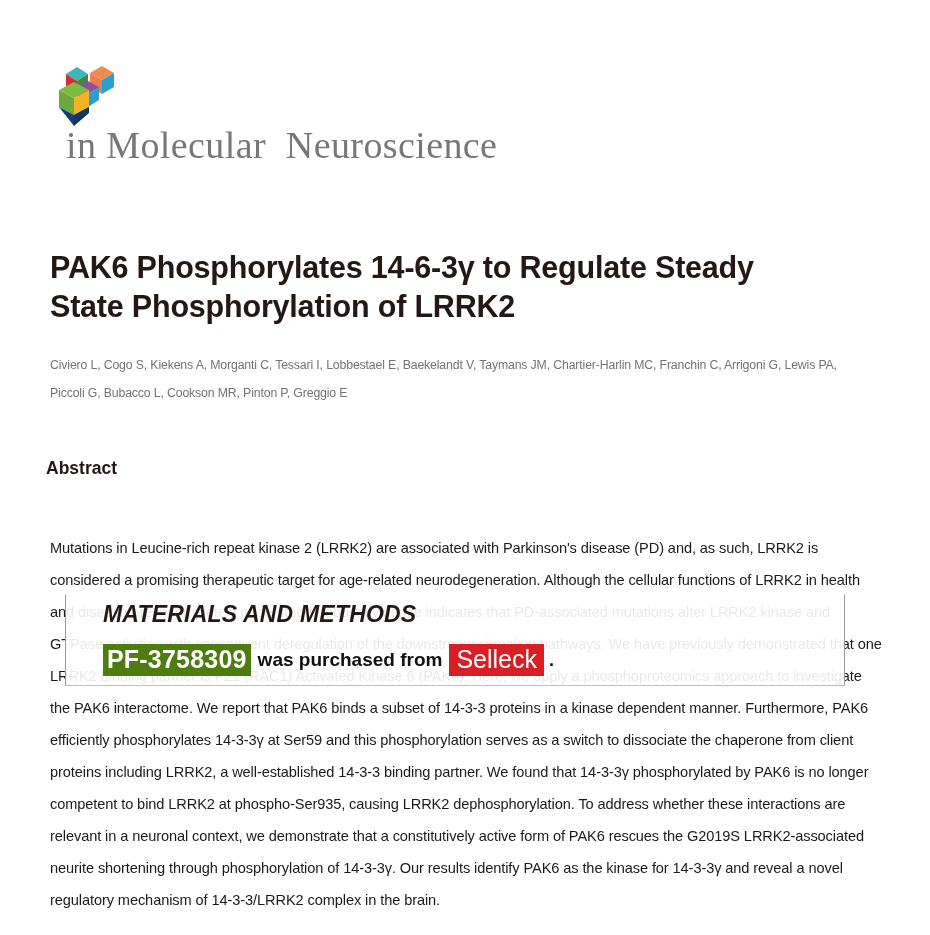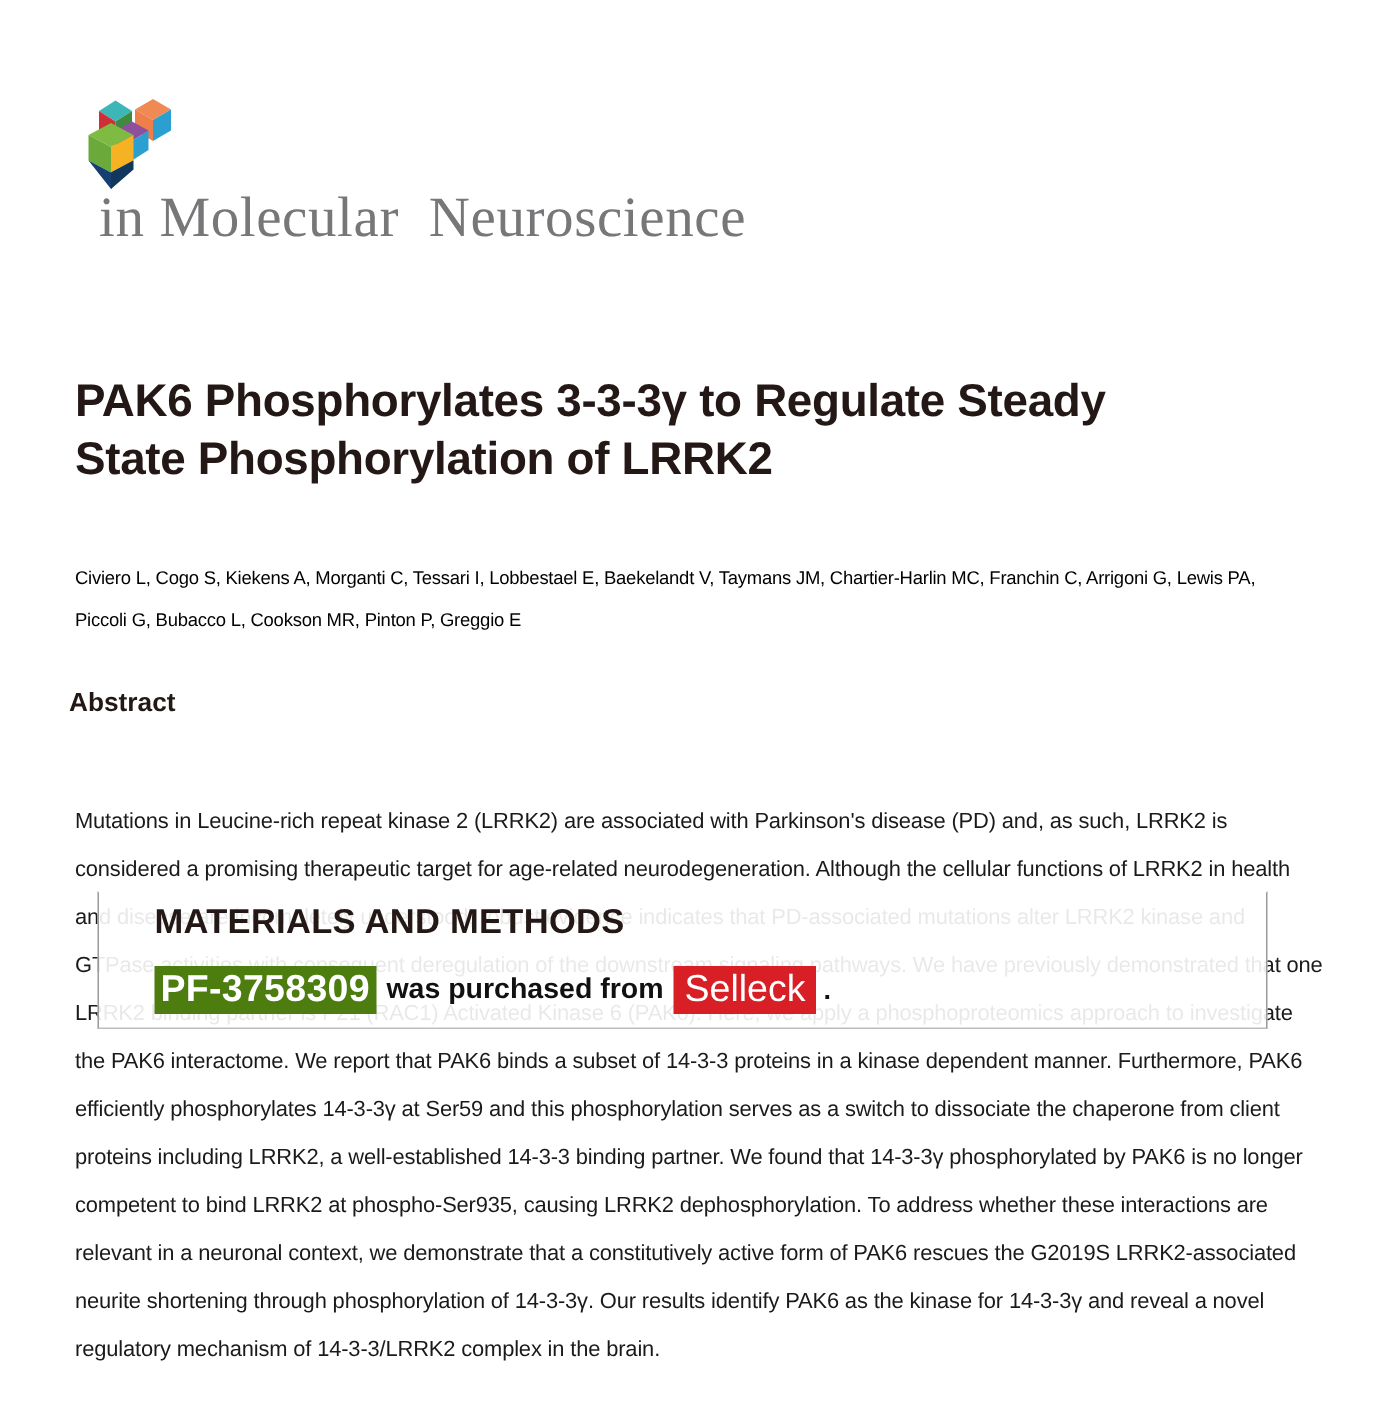--- a/index.html
+++ b/index.html
@@ -67,23 +67,22 @@
     letter-spacing: -0.2px;
   }
 
   #author-list {
     position: absolute;
     left: 50px;
     top: 352px;
     width: 812px;
     font-size: 12.3px;
     line-height: 2.25;
-    color: #000000;
+    color: #737373;
     letter-spacing: -0.15px;
-    margin-top: 20px;
   }
 
   #abstract-heading {
     position: absolute;
     left: 46px;
     top: 458px;
     font-weight: bold;
     font-size: 17.5px;
     color: #231815;
   }
@@ -115,20 +114,21 @@
     box-sizing: border-box;
   }
   #overlay-heading {
     position: absolute;
     left: 37px;
     top: 6px;
     font-weight: bold;
     font-size: 23px;
     color: #231815;
     letter-spacing: 0.2px;
+    font-style: italic;
   }
   #overlay-sentence {
     position: absolute;
     left: 37px;
     top: 48px;
     height: 34px;
     display: flex;
     align-items: center;
     white-space: nowrap;
   }
@@ -187,21 +187,21 @@
       <polygon points="24,40 39,32 39,49 24,57" fill="#f5b323"></polygon>
       <polygon points="9,49 24,57 39,49 24,68" fill="#153f72"></polygon>
       <polygon points="24,57 39,49 39,55 24,68" fill="#12375f"></polygon>
     </svg>
   </div>
 
 </div>
 
 <div id="journal-subtitle">in Molecular  Neuroscience</div>
 
-<h1 id="article-title">PAK6 Phosphorylates 3-3-3γ to Regulate Steady State Phosphorylation of LRRK2</h1>
+<h1 id="article-title">PAK6 Phosphorylates 14-6-3γ to Regulate Steady State Phosphorylation of LRRK2</h1>
 
 <div id="author-list">Civiero L, Cogo S, Kiekens A, Morganti C, Tessari I, Lobbestael E, Baekelandt V, Taymans JM, Chartier-Harlin MC, Franchin C, Arrigoni G, Lewis PA, Piccoli G, Bubacco L, Cookson MR, Pinton P, Greggio E</div>
 
 <div id="abstract-heading">Abstract</div>
 
 <div id="abstract-body">Mutations in Leucine-rich repeat kinase 2 (LRRK2) are associated with Parkinson's disease (PD) and, as such, LRRK2 is considered a promising therapeutic target for age-related neurodegeneration. Although the cellular functions of LRRK2 in health and disease are incompletely understood, robust evidence indicates that PD-associated mutations alter LRRK2 kinase and GTPase activities with consequent deregulation of the downstream signaling pathways. We have previously demonstrated that one LRRK2 binding partner is P21 (RAC1) Activated Kinase 6 (PAK6). Here, we apply a phosphoproteomics approach to investigate the PAK6 interactome. We report that PAK6 binds a subset of 14-3-3 proteins in a kinase dependent manner. Furthermore, PAK6 efficiently phosphorylates 14-3-3γ at Ser59 and this phosphorylation serves as a switch to dissociate the chaperone from client proteins including LRRK2, a well-established 14-3-3 binding partner. We found that 14-3-3γ phosphorylated by PAK6 is no longer competent to bind LRRK2 at phospho-Ser935, causing LRRK2 dephosphorylation. To address whether these interactions are relevant in a neuronal context, we demonstrate that a constitutively active form of PAK6 rescues the G2019S LRRK2-associated neurite shortening through phosphorylation of 14-3-3γ. Our results identify PAK6 as the kinase for 14-3-3γ and reveal a novel regulatory mechanism of 14-3-3/LRRK2 complex in the brain.</div>
 
 <div id="overlay-panel">
   <div id="overlay-heading">MATERIALS AND METHODS</div>
   <div id="overlay-sentence">

